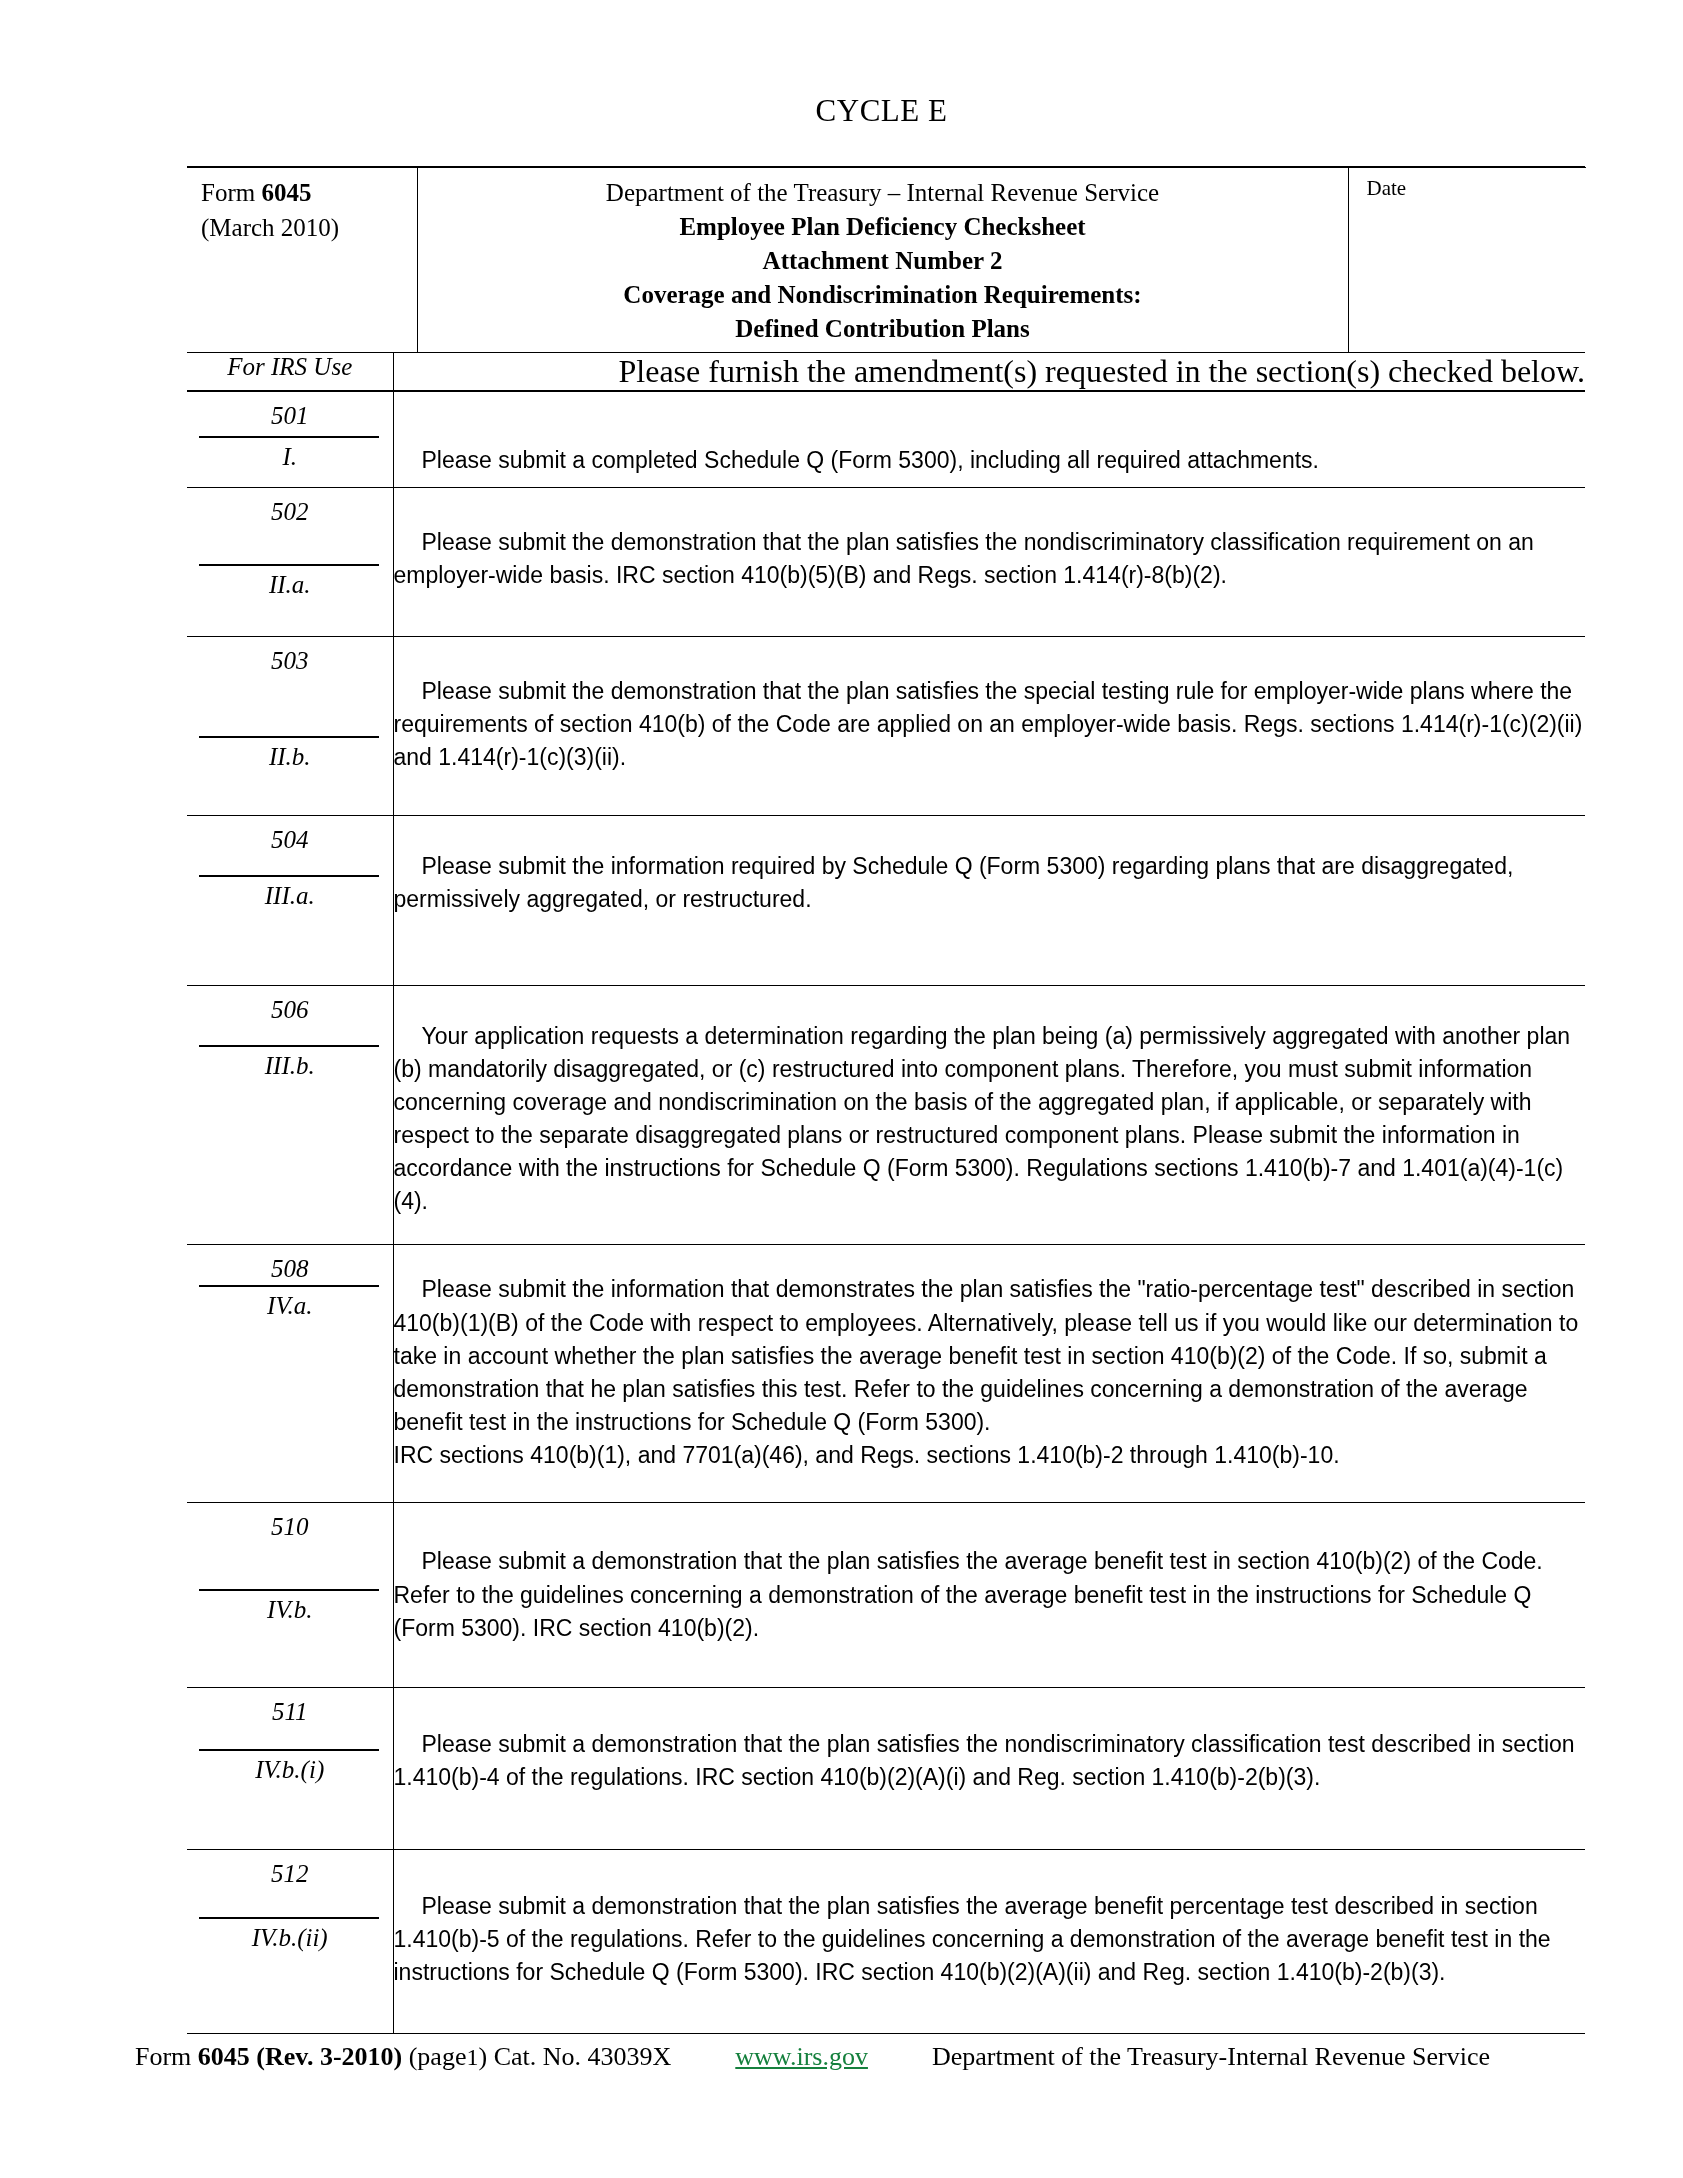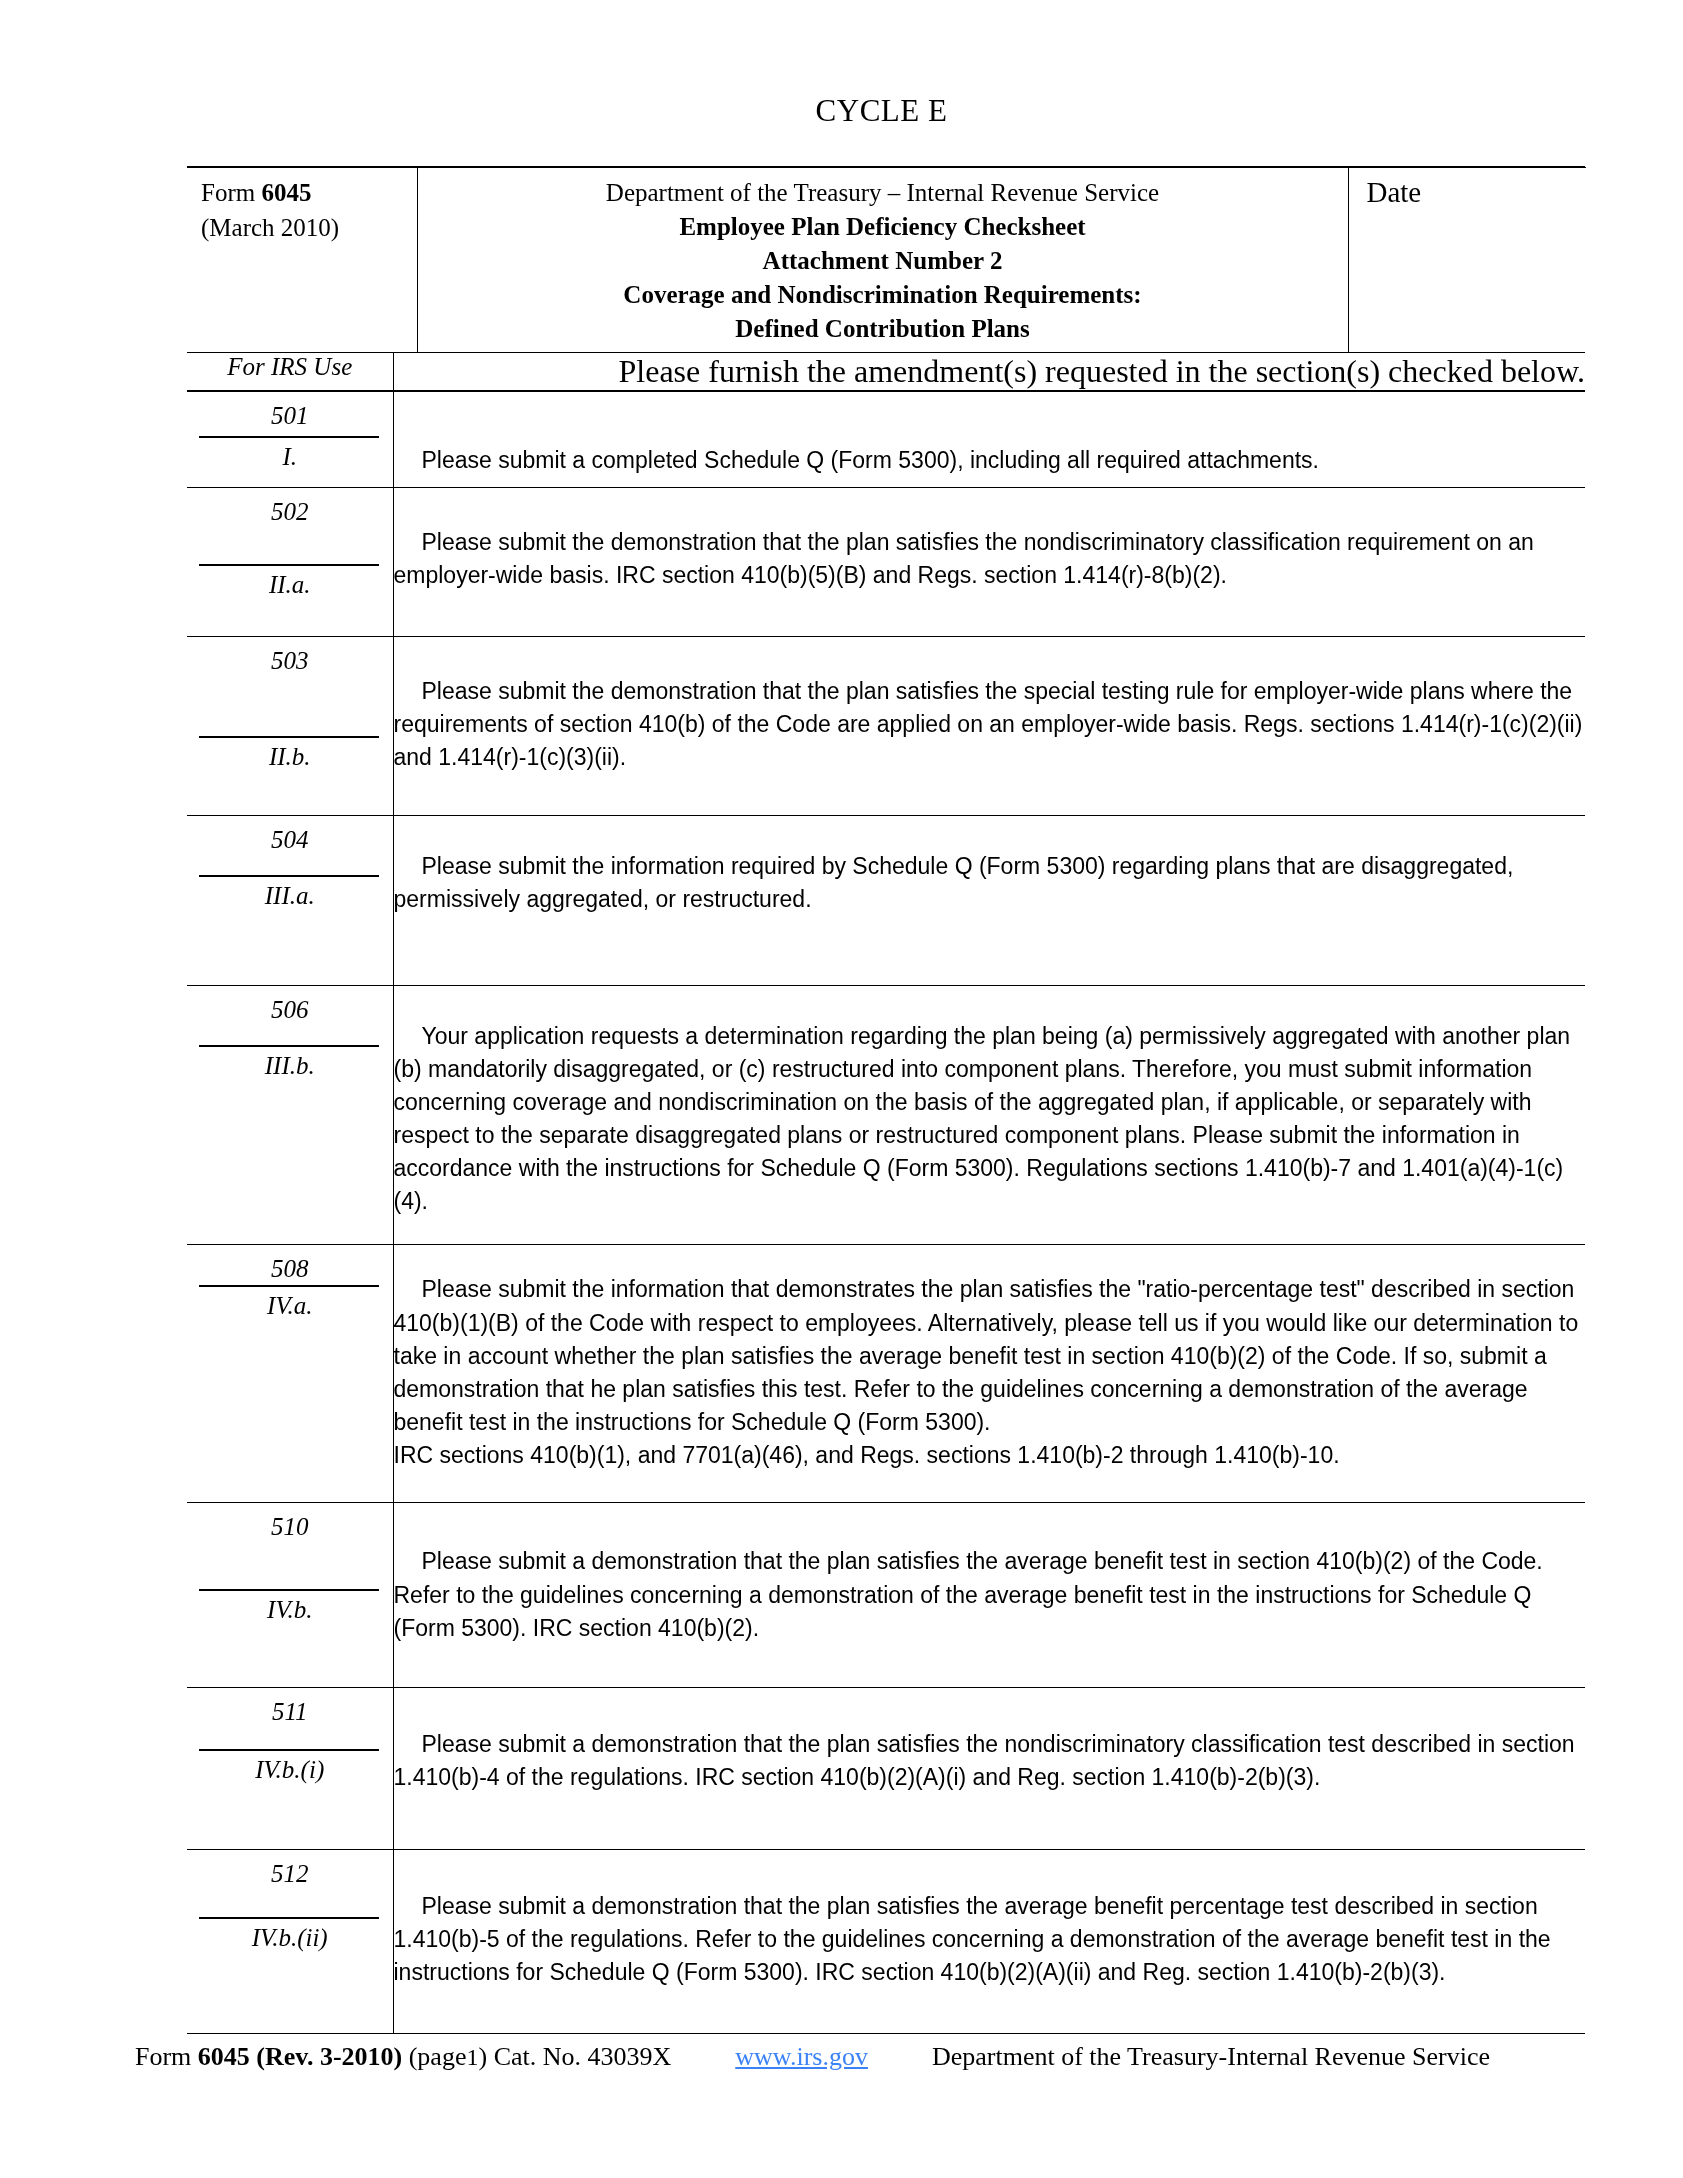--- a/index.html
+++ b/index.html
@@ -69,21 +69,21 @@
   .title-block {
     text-align: center;
     font-size: 25px;
     line-height: 1.36;
     padding: 8px 6px 6px 6px;
   }
   .title-block .sub { font-weight: normal; }
   .title-block .strong { font-weight: bold; }
 
   .date-label {
-    font-size: 29px;
+    font-size: 21px;
     padding: 8px 0 0 18px;
   }
 
   
   .irs-row td {
     border-top: 1.6px solid #000;
     border-bottom: 2.2px solid #000;
   }
   .irs-use {
     text-align: center;
@@ -151,21 +151,21 @@
     width: 1505px;
     font-size: 26px;
     line-height: 1.2;
     white-space: nowrap;
   }
   .footer .b { font-weight: bold; }
   .footer .pageno { font-size: 24px; }
   .footer .gap1 { display: inline-block; width: 51px; }
   .footer .gap2 { display: inline-block; width: 51px; }
   .footer .link {
-    color: #3b82f6;
+    color: #15803d;
     text-decoration: underline;
   }
 </style>
 </head>
 <body>
 
 <div class="page">
 
   <div class="cycle-banner">CYCLE E</div>
 

